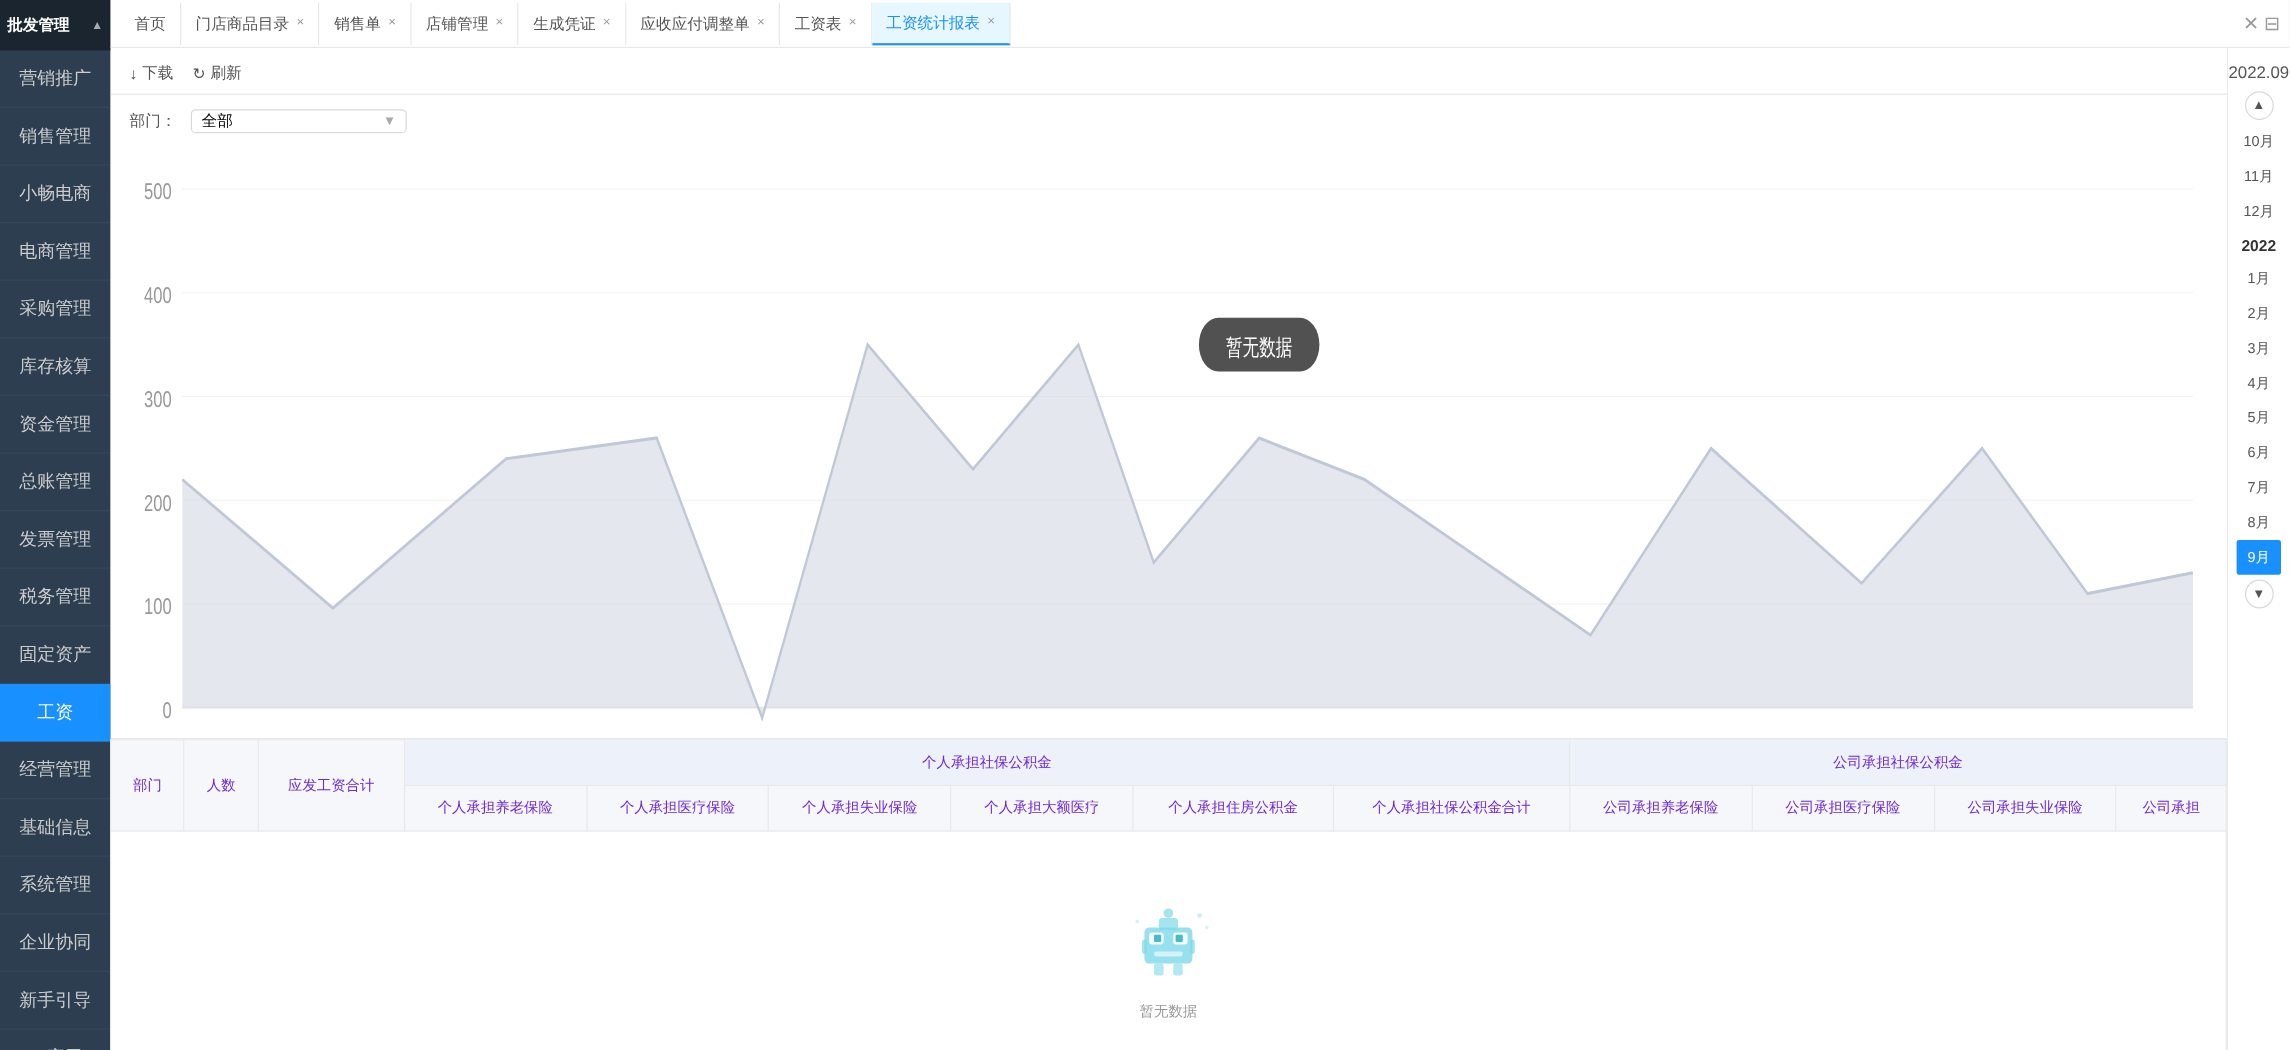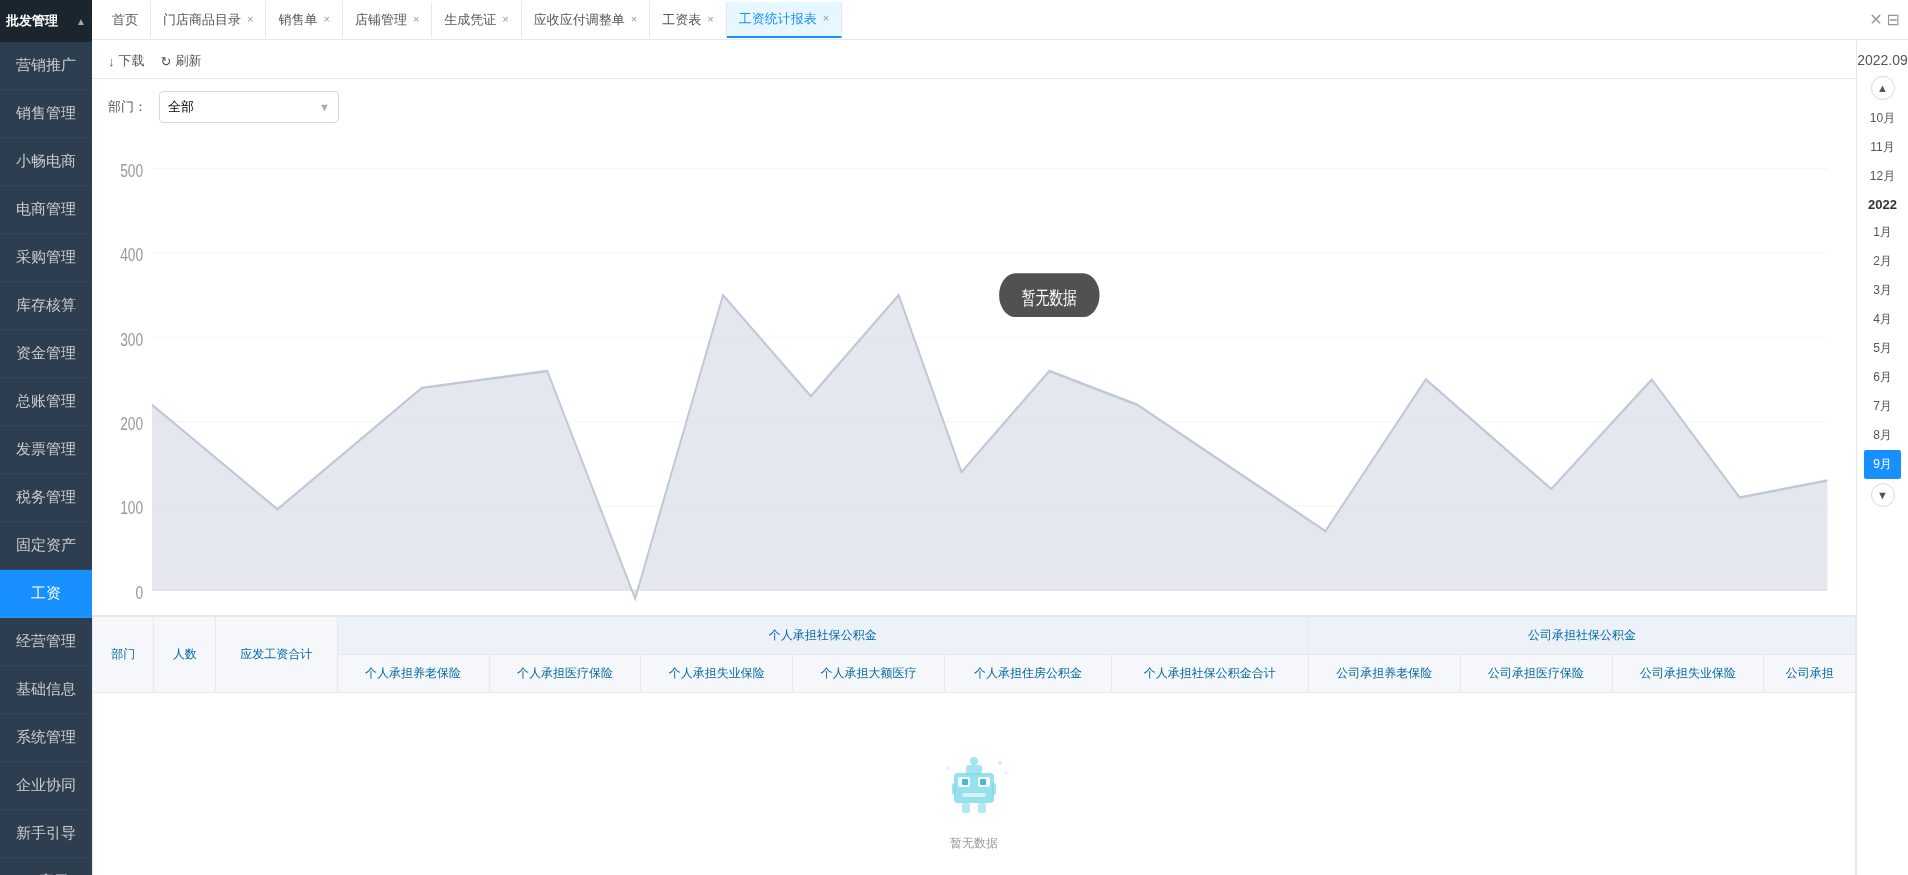--- a/index.html
+++ b/index.html
@@ -134,21 +134,21 @@
     .filter-bar {
       padding: 12px 16px;
       display: flex;
       align-items: center;
       gap: 12px;
       flex-shrink: 0;
     }
     .filter-label { color: #555; font-size: 13px; }
     .filter-select {
       width: 180px;
-      height: 32px;
+      height: 20px;
       border: 1px solid #d9d9d9;
       border-radius: 4px;
       padding: 0 8px;
       font-size: 13px;
       cursor: pointer;
       display: flex;
       align-items: center;
       justify-content: space-between;
       background: #fff;
     }
@@ -170,21 +170,21 @@
       overflow: auto;
       border-top: 1px solid #e8e8e8;
     }
     .data-table {
       width: 100%;
       border-collapse: collapse;
       font-size: 12px;
     }
     .data-table th {
       background: #f5f7fa;
-      color: #0369a1;
+      color: #6d28d9;
       padding: 10px 12px;
       text-align: center;
       border: 1px solid #e8e8e8;
       white-space: nowrap;
       font-weight: normal;
     }
     .data-table th.group-header {
       background: #edf2fa;
     }
     .data-table td {

